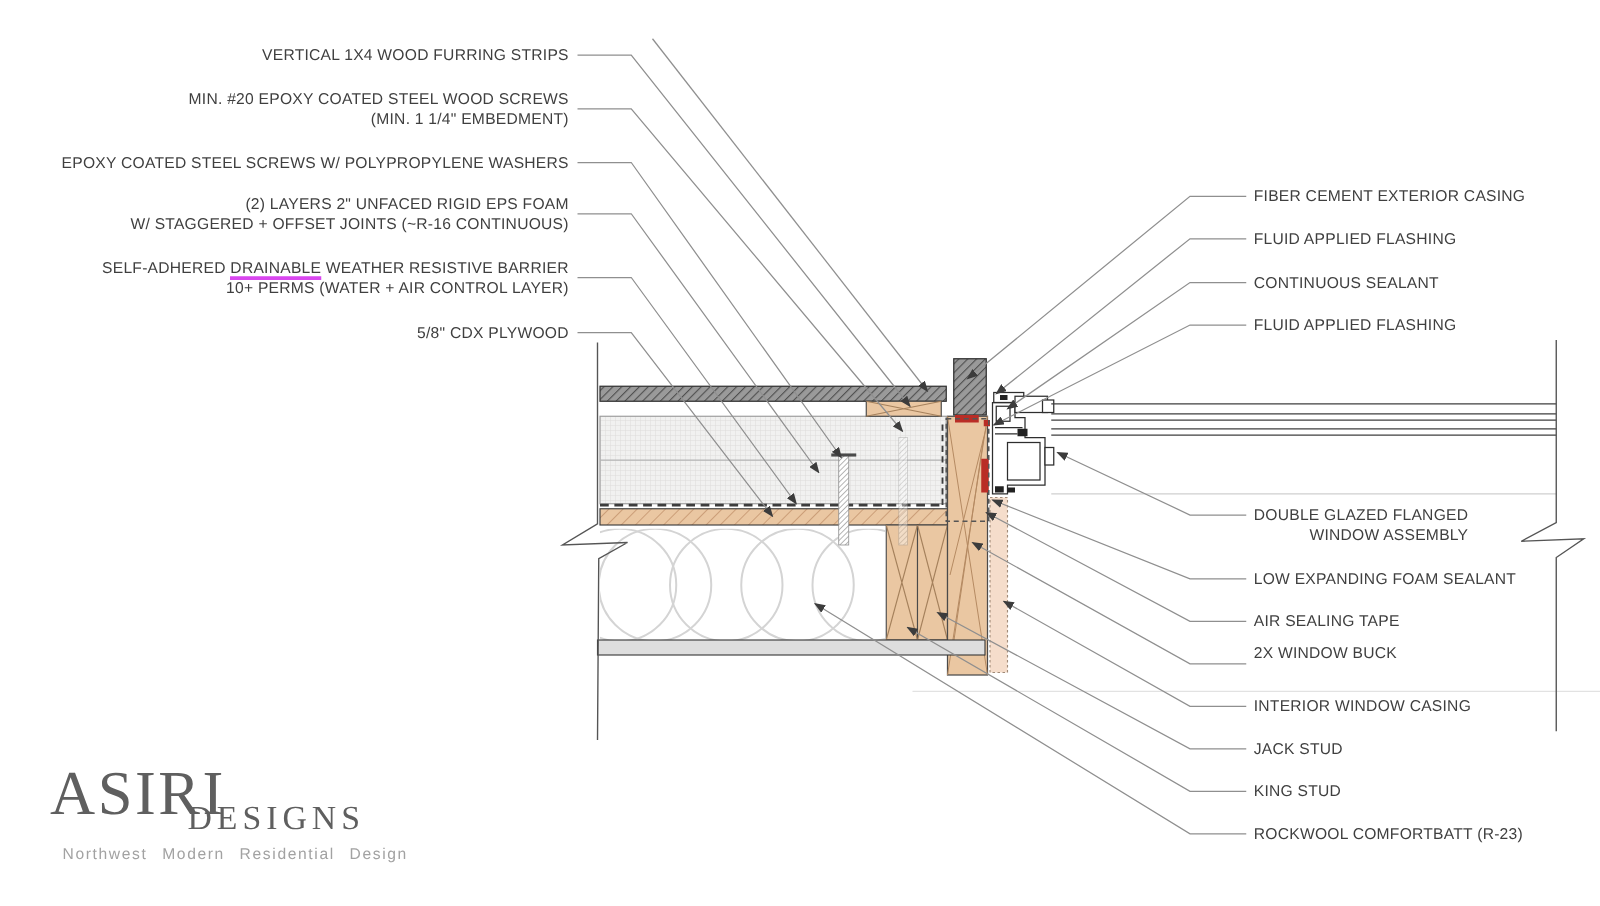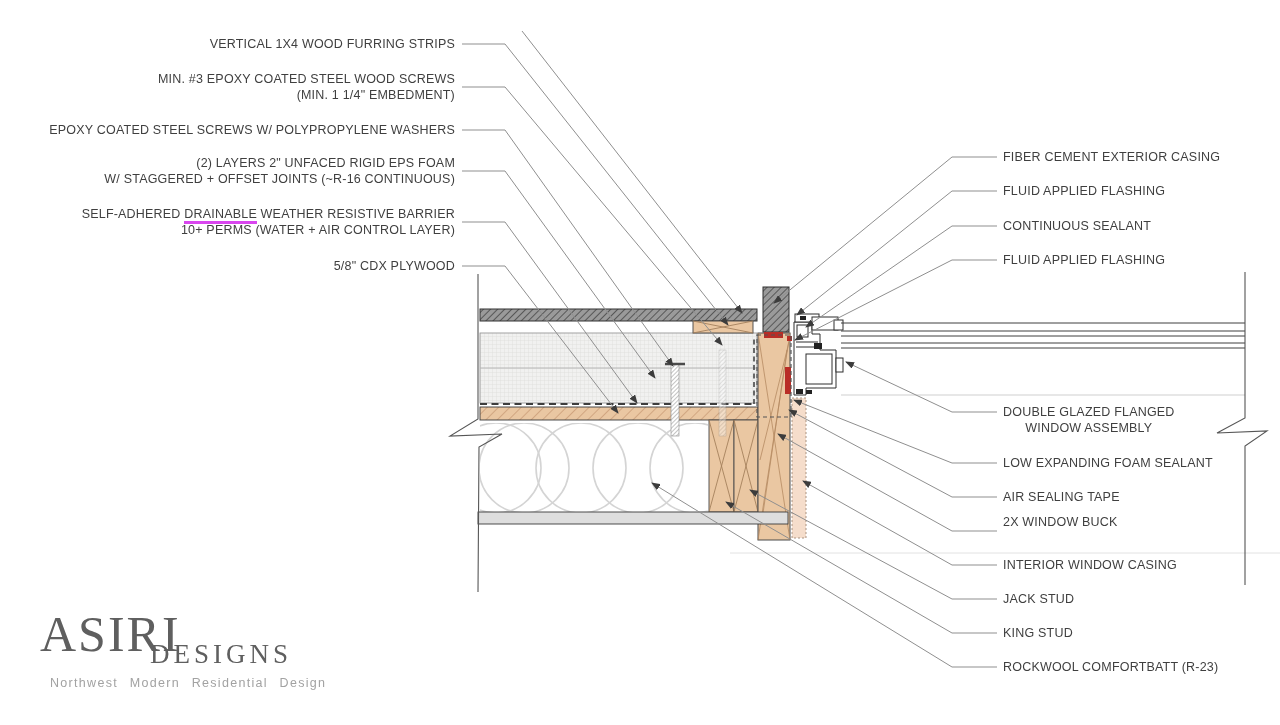--- a/index.html
+++ b/index.html
@@ -2,21 +2,21 @@
 <html><head>
 <meta charset="utf-8">
 <style>
   html,body{margin:0;padding:0;background:#ffffff;}
   #canvas{position:relative;width:1280px;height:725px;background:#fff;overflow:hidden;
           font-family:"Liberation Sans",sans-serif;}
   #drawing{position:absolute;left:0;top:0;width:1280px;height:725px;}
   .lbl{position:absolute;font-size:12.5px;line-height:16px;color:#3f3f3f;
        letter-spacing:.2px;white-space:nowrap;}
   .lbl-l{right:825px;text-align:right;}
-  .lbl-r{left:1003px;text-align:center;}
+  .lbl-r{left:1003px;text-align:right;}
   .und{border-bottom:3px solid #d946ef;}
   #logo-asiri{position:absolute;left:40px;top:605px;font-family:"Liberation Serif",serif;
        font-size:50px;color:#5f5f5f;letter-spacing:2px;}
   #logo-designs{position:absolute;left:150px;top:639px;font-family:"Liberation Serif",serif;
        font-size:27px;color:#5f5f5f;letter-spacing:4px;}
   #logo-tagline{position:absolute;left:50px;top:676px;font-size:12.5px;color:#a2a2a2;
        letter-spacing:1.3px;word-spacing:7px;}
 </style>
 </head>
 <body>
@@ -154,21 +154,21 @@
       <path d="M997,599 H952 L750,490" marker-end="url(#ah)"></path>
       <path d="M997,633 H952 L726,502" marker-end="url(#ah)"></path>
       <path d="M997,667 H952 L652,483" marker-end="url(#ah)"></path>
     </g>
   </svg>
 
   <div class="lbl lbl-l" style="top:36px">
     <div>VERTICAL 1X4 WOOD FURRING STRIPS</div>
   </div>
   <div class="lbl lbl-l" style="top:71px">
-    <div>MIN. #3 EPOXY COATED STEEL WOOD SCREWS</div>
+    <div>MIN. #20 EPOXY COATED STEEL WOOD SCREWS</div>
     <div>(MIN. 1 1/4" EMBEDMENT)</div>
   </div>
   <div class="lbl lbl-l" style="top:122px">
     <div>EPOXY COATED STEEL SCREWS W/ POLYPROPYLENE WASHERS</div>
   </div>
   <div class="lbl lbl-l" style="top:155px">
     <div>(2) LAYERS 2" UNFACED RIGID EPS FOAM</div>
     <div>W/ STAGGERED + OFFSET JOINTS (~R-16 CONTINUOUS)</div>
   </div>
   <div class="lbl lbl-l" style="top:206px">

